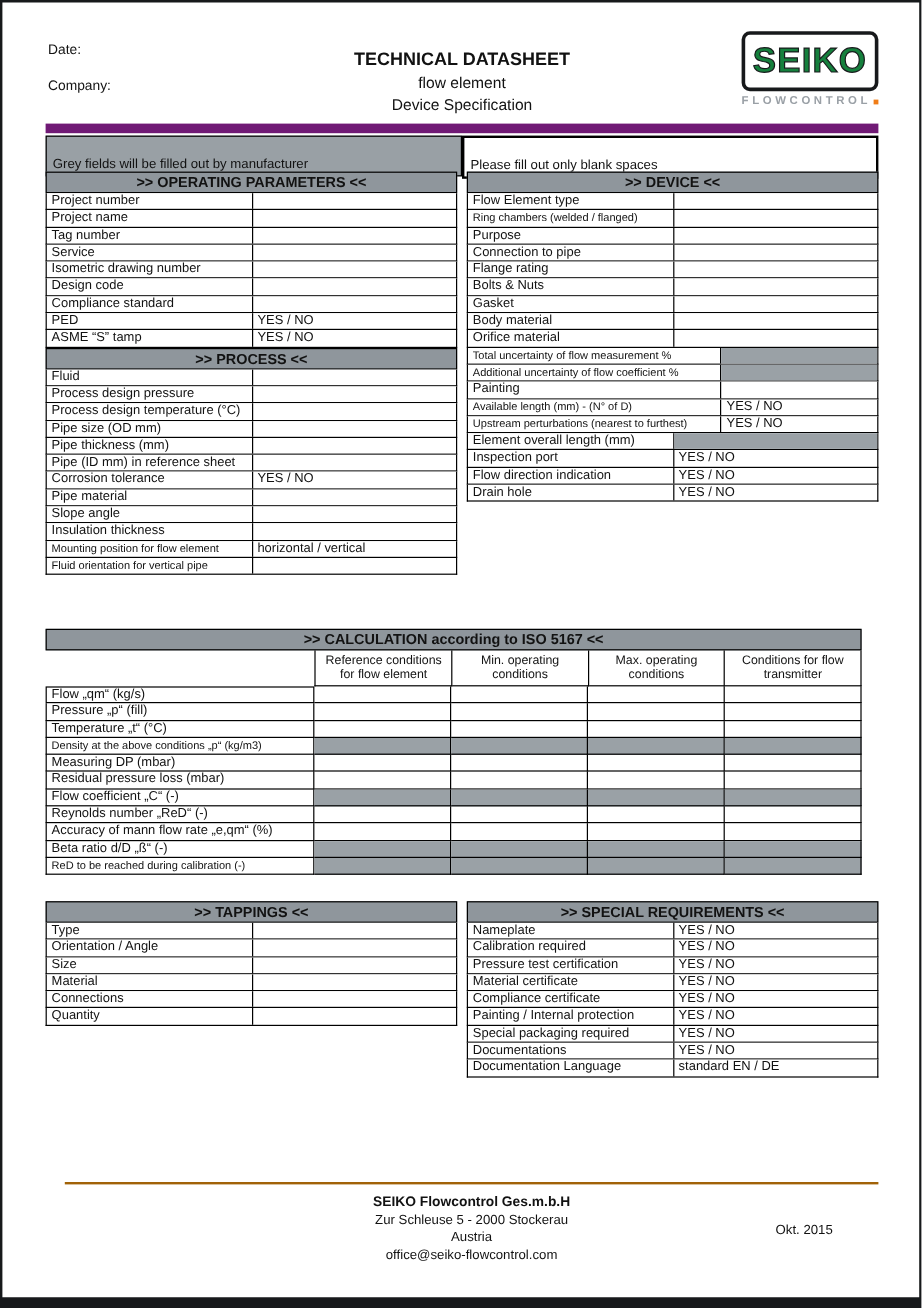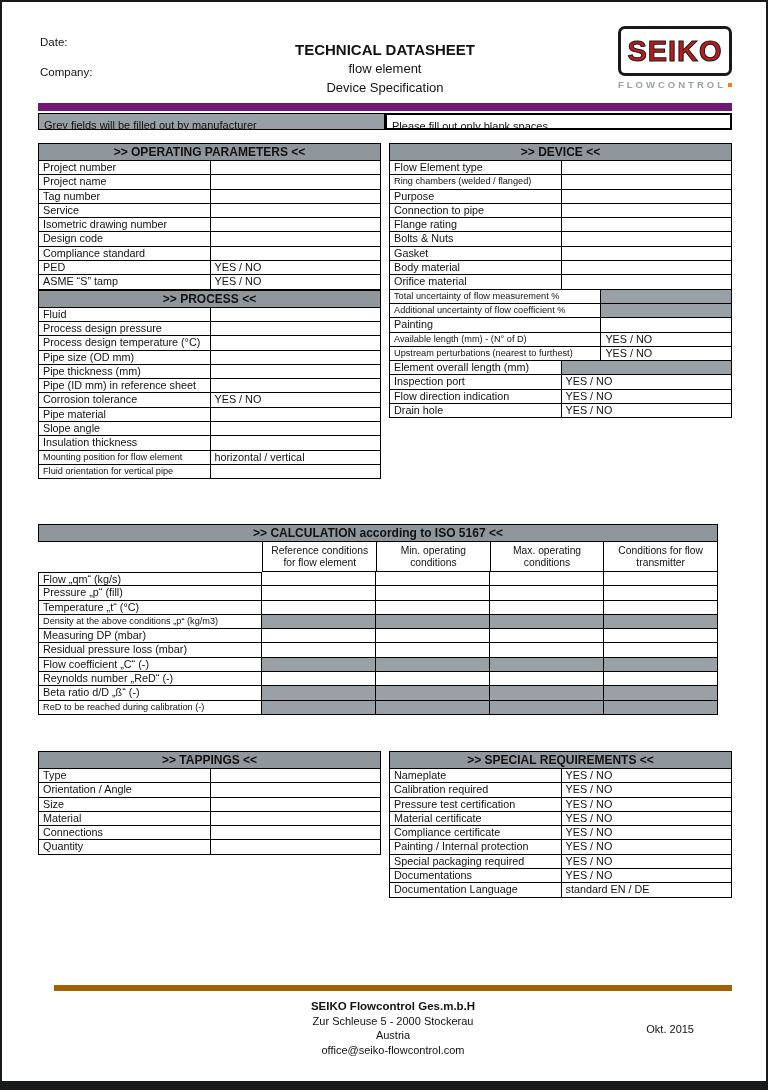--- a/index.html
+++ b/index.html
@@ -12,26 +12,26 @@
   
   #header{position:absolute;top:0;left:36px;right:34px;height:101px;border-bottom:8px solid #701a75;}
   .hdr-label{position:absolute;left:2px;font-size:11.5px;}
   .hdr-label.date{top:34px;}
   .hdr-label.company{top:64px;}
   .hdr-center{position:absolute;left:50%;top:38px;transform:translateX(-50%);text-align:center;white-space:nowrap;}
   .doc-title{font-size:15px;font-weight:bold;line-height:19px;}
   .doc-sub{font-size:13px;line-height:19px;}
   .hdr-logo{position:absolute;right:0;top:24px;width:114px;}
   .logo-box{border:3px solid #17191b;border-radius:7px;height:44px;display:flex;align-items:center;justify-content:center;background:#fff;}
-  .logo-text{color:#b91c1c;font-size:29px;font-weight:bold;letter-spacing:1px;-webkit-text-stroke:1px #17191b;}
+  .logo-text{color:#15803d;font-size:29px;font-weight:bold;letter-spacing:1px;-webkit-text-stroke:1px #17191b;}
   .logo-sub{display:flex;align-items:center;justify-content:flex-start;margin-top:3px;color:#9aa0a6;font-size:9.5px;font-weight:bold;letter-spacing:3px;}
   .logo-dot{display:inline-block;width:4px;height:4px;background:#f07d17;margin-left:2px;}
   
   #notes{position:absolute;top:111px;left:36px;right:34px;height:17px;display:flex;}
-  .note{width:50%;box-sizing:border-box;font-size:11px;line-height:14px;padding:4px 5px;white-space:nowrap;overflow:hidden;}
+  .note{width:50%;box-sizing:border-box;font-size:11px;line-height:14px;padding:16px 5px;white-space:nowrap;overflow:hidden;}
   .note.g{background:#99a0a5;border:1px solid #000;}
   .note.w{border:2px solid #000;}
   
   .cols{position:absolute;left:36px;right:34px;display:flex;gap:8px;}
   #top-cols{top:141px;}
   #bottom-cols{top:749px;}
   .col{flex:1;min-width:0;}
   .tbl-hd{background:#8f969c;border:1px solid #000;font-weight:bold;font-size:12px;text-align:center;height:16px;line-height:16px;box-sizing:content-box;}
   .trow{display:flex;border:solid #000;border-width:0 1px 1px 1px;height:14.3px;box-sizing:border-box;background:#fff;}
   .c{box-sizing:border-box;padding:0 4px;overflow:hidden;white-space:nowrap;font-size:10.8px;line-height:13px;}
@@ -46,21 +46,21 @@
   .calc-corner{width:33%;}
   .calc-col-list{flex:1;display:flex;}
   .calc-col-hd{flex:1;border-right:1px solid #000;border-bottom:1px solid #000;box-sizing:border-box;
     font-size:10.3px;line-height:11.5px;display:flex;align-items:center;justify-content:center;text-align:center;padding:1px 4px;}
   .calc-col-list .calc-col-hd:first-of-type{border-left:1px solid #000;}
   .crow{display:flex;height:14.3px;box-sizing:border-box;background:#fff;}
   .crow .label{width:33%;border-left:1px solid #000;border-right:1px solid #000;border-bottom:1px solid #000;box-sizing:border-box;}
   .crow .d{flex:1;border-right:1px solid #000;border-bottom:1px solid #000;box-sizing:border-box;}
   .calc-rows .crow:first-of-type .label{border-top:1px solid #000;}
   
-  #footer{position:absolute;top:983px;left:52px;right:34px;border-top:6px solid #a16207;padding-top:8px;}
+  #footer{position:absolute;top:983px;left:52px;right:34px;border-top:2px solid #a16207;padding-top:8px;}
   .footer-center{text-align:center;font-size:11px;line-height:14.5px;}
   .footer-company{font-weight:bold;font-size:11.5px;}
   .footer-date{position:absolute;right:38px;top:32px;font-size:11px;}
 </style>
 </head>
 <body>
 
 <div class="page">
 
   <div id="header">
@@ -383,20 +383,27 @@
         </div>
 
         <div class="crow">
           <div class="c label">Reynolds number „ReD“ (-)</div>
           <div class="d"></div>
           <div class="d"></div>
           <div class="d"></div>
           <div class="d"></div>
         </div>
 
+        <div class="crow">
+          <div class="c label">Accuracy of mann flow rate „e,qm“ (%)</div>
+          <div class="d"></div>
+          <div class="d"></div>
+          <div class="d"></div>
+          <div class="d"></div>
+        </div>
 
         <div class="crow">
           <div class="c label">Beta ratio d/D „ß“ (-)</div>
           <div class="d gray"></div>
           <div class="d gray"></div>
           <div class="d gray"></div>
           <div class="d gray"></div>
         </div>
 
         <div class="crow">

